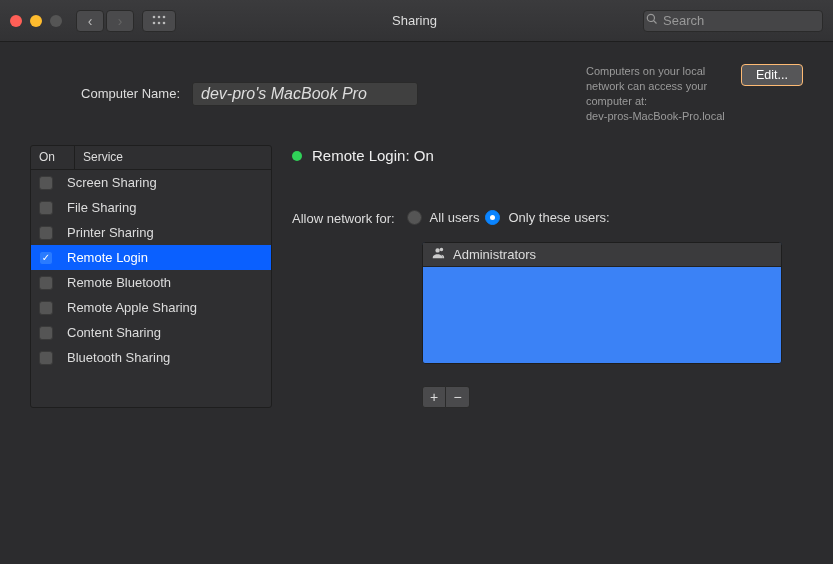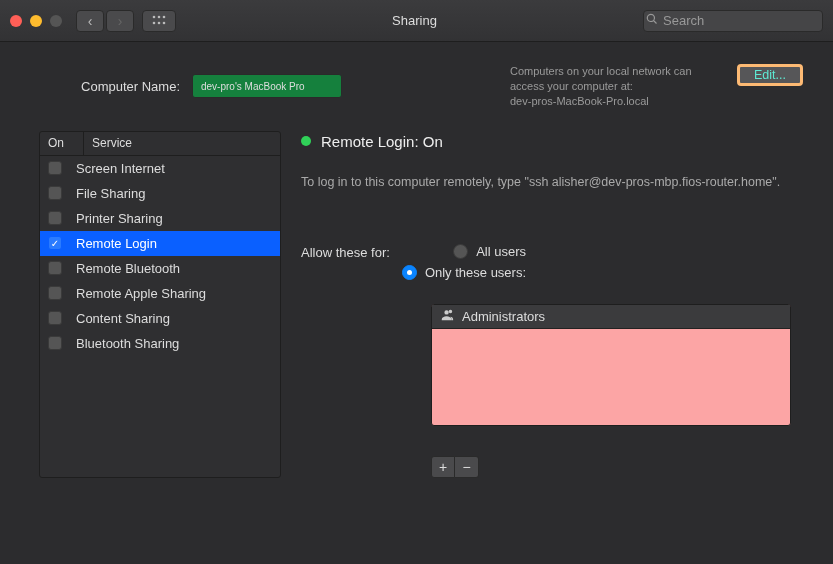--- a/index.html
+++ b/index.html
@@ -17,55 +17,55 @@
   .navbtn.fwd { color: #666; }
   .gridbtn { width: 34px; height: 22px; background: #4a4a4c; border: 1px solid #2a2a2a; border-radius: 4px; display: flex; align-items: center; justify-content: center; color: #bbb; font-size: 12px; margin-right: 10px;}
   .title { flex: 1; text-align: center; color: #ddd; font-size: 13px; font-weight: 500; }
   .searchwrap { width: 180px; height: 22px; background: #454547; border: 1px solid #2a2a2a; border-radius: 4px; display: flex; align-items: center; padding: 0 2px; color: #999; gap: 5px;}
   .searchwrap svg { width: 12px; height: 12px; fill: #999; }
 
   
   .topblock { padding: 22px 30px 10px 30px; display: flex; flex-direction: row; gap: 6px; }
   .namerow { display: flex; align-items: center; gap: 12px; }
   .namelabel { width: 150px; text-align: right; color: #ddd; font-size: 13px; }
-  .nameinput { flex: 1; height: 24px; background: #15803d; border: 1px solid #2a2a2a; border-radius: 3px; color: #ddd; padding: 0 8px; font-size: 10px; }
+  .nameinput { flex: 1; height: 24px; background: #404040; border: 1px solid #2a2a2a; border-radius: 3px; color: #ddd; padding: 0 8px; font-size: 16px; font-style: italic; }
   .hostrow { display: flex; align-items: flex-start; gap: 12px; margin-left: 162px; }
   .hosttext { flex: 1; color: #9a9a9a; font-size: 11px; line-height: 1.35; }
-  .editbtn { height: 22px; padding: 0 14px; background: #565658; border: 3px solid #fdba74; border-radius: 4px; color: #5eead4; font-size: 12.5px; }
+  .editbtn { height: 22px; padding: 0 14px; background: #565658; border: 1px solid #fdba74; border-radius: 4px; color: #ffffff; font-size: 12.5px; }
 
   
   .main { display: flex; padding: 12px 30px 14px 30px; gap: 20px; }
 
   
-  .svcbox { width: 242px; border: 1px solid #1e1e1e; border-radius: 3px; background: #2f2f31; display: flex; flex-direction: column; margin-left: 9px; }
+  .svcbox { width: 242px; border: 1px solid #1e1e1e; border-radius: 3px; background: #2f2f31; display: flex; flex-direction: column; }
   .svcheader { display: flex; height: 24px; border-bottom: 1px solid #1e1e1e; }
   .svcheader > div { padding: 4px 8px; font-size: 12px; color: #ddd; }
   .svcheader .on { width: 44px; border-right: 1px solid #1e1e1e; }
   .svcrow { display: flex; align-items: center; height: 25px; padding: 0 8px; gap: 14px; }
   .svcrow.selected { background: #0a60ff; color: #fff; }
   .chk { width: 14px; height: 14px; border-radius: 3px; background: #555; border: 1px solid #3a3a3a; display: flex; align-items: center; justify-content: center; font-size: 10px; color: #fff; }
   .svcrow.selected .chk { background: #2a7bff; border-color: #0a60ff; }
   .svclabel { font-size: 13px; }
 
   
-  .detail { flex: 1; display: flex; flex-direction: column; gap: 24px; }
+  .detail { flex: 1; display: flex; flex-direction: column; gap: 16px; }
   .statusrow { display: flex; align-items: center; gap: 10px; margin-top: 2px; }
   .dot { width: 10px; height: 10px; border-radius: 50%; background: #30d158; }
   .statuslabel { font-size: 15px; color: #eee; }
   .instructions { color: #aaa; font-size: 12.5px; line-height: 1.35; }
 
   .accessrow { display: flex; align-items: flex-start; gap: 12px; margin-top: 30px; }
   .accesslabel { color: #ddd; font-size: 13px; padding-top: 1px;}
-  .radios { display: flex; flex-direction: column; gap: 6px; align-items: flex-end; }
+  .radios { display: flex; flex-direction: row; gap: 6px; }
   .radio { display: flex; align-items: center; gap: 8px; }
   .rbtn { width: 15px; height: 15px; border-radius: 50%; background: #555; border: 1px solid #3a3a3a; display: flex; align-items: center; justify-content: center; }
   .rbtn.sel { background: #0a84ff; border-color: #0a84ff; }
   .rbtn.sel::after { content:""; width: 5px; height: 5px; background: #fff; border-radius: 50%; }
 
-  .userbox { margin-left: 130px; width: 360px; border: 1px solid #1e1e1e; background: #fca5a5; border-radius: 3px; }
+  .userbox { margin-left: 130px; width: 360px; border: 1px solid #1e1e1e; background: #3b82f6; border-radius: 3px; }
   .userrow { display: flex; align-items: center; gap: 8px; height: 24px; padding: 0 8px; background: #3b3b3d; border-bottom: 1px solid #222; font-size: 13px; }
   .userrow svg { width: 14px; height: 14px; fill: #ccc; }
   .userblank { height: 96px; }
 
   .pmrow { display: flex; margin-left: 130px; margin-top: 6px; }
   .pm { width: 24px; height: 22px; background: #4a4a4c; border: 1px solid #2a2a2a; display: flex; align-items: center; justify-content: center; color: #ddd; font-size: 14px; }
   .pm.plus { border-radius: 3px 0 0 3px; }
   .pm.minus { border-left: none; border-radius: 0 3px 3px 0; }
 </style>
 </head>
@@ -127,21 +127,21 @@
 <div class="main">
 
   <div class="svcbox">
     <div class="svcheader">
       <div class="on">On</div>
       <div>Service</div>
     </div>
     <div id="svclist">
         <div class="svcrow">
           <div class="chk"></div>
-          <div class="svclabel">Screen Internet</div>
+          <div class="svclabel">Screen Sharing</div>
         </div>
         <div class="svcrow">
           <div class="chk"></div>
           <div class="svclabel">File Sharing</div>
         </div>
         <div class="svcrow">
           <div class="chk"></div>
           <div class="svclabel">Printer Sharing</div>
         </div>
         <div class="svcrow selected">
@@ -165,24 +165,23 @@
           <div class="svclabel">Bluetooth Sharing</div>
         </div>
       </div>
   </div>
 
   <div class="detail">
     <div class="statusrow">
       <div class="dot"></div>
       <div class="statuslabel">Remote Login: On</div>
     </div>
-    <div class="instructions">To log in to this computer remotely, type "ssh alisher@dev-pros-mbp.fios-router.home".</div>
 
     <div class="accessrow">
-      <div class="accesslabel">Allow these for:</div>
+      <div class="accesslabel">Allow network for:</div>
       <div class="radios">
         <div class="radio">
           <div class="rbtn"></div>
           <span>All users</span>
         </div>
         <div class="radio">
           <div class="rbtn sel"></div>
           <span>Only these users:</span>
         </div>
       </div>

